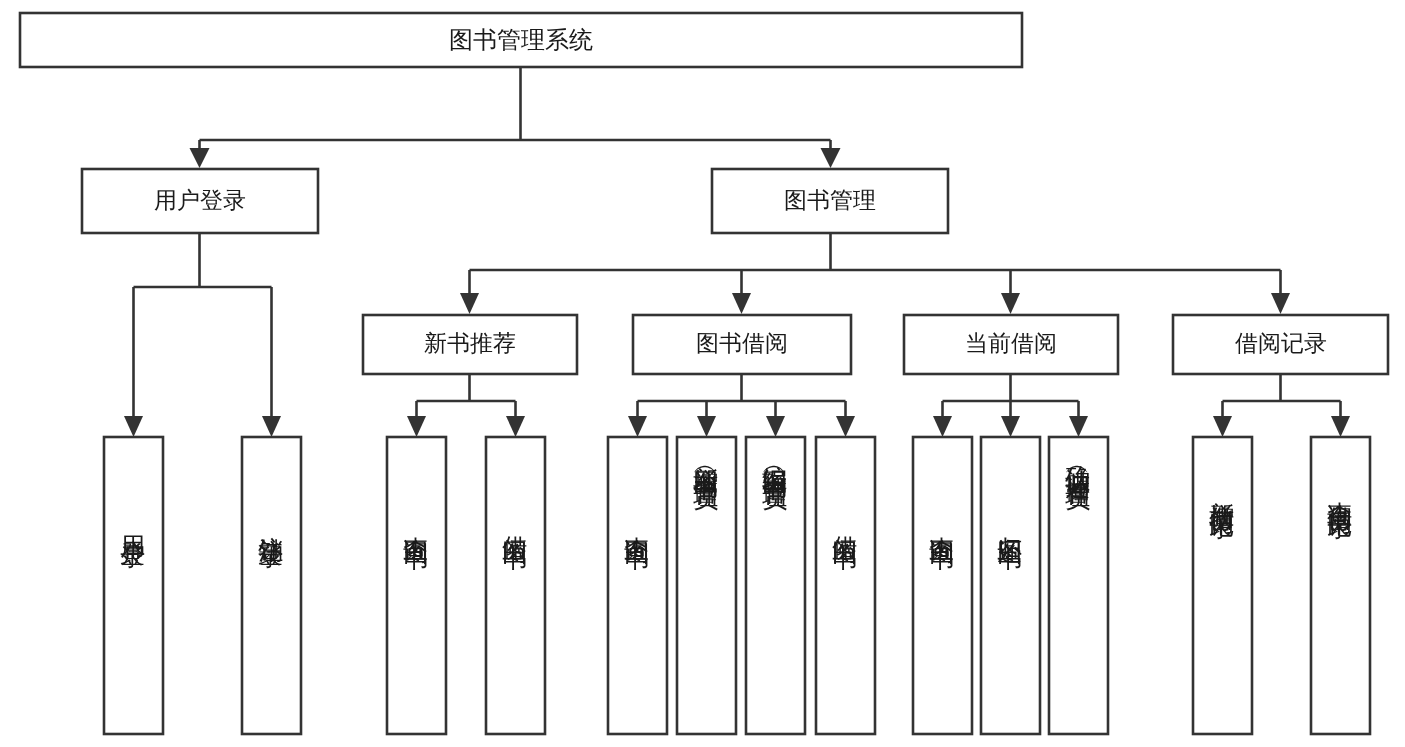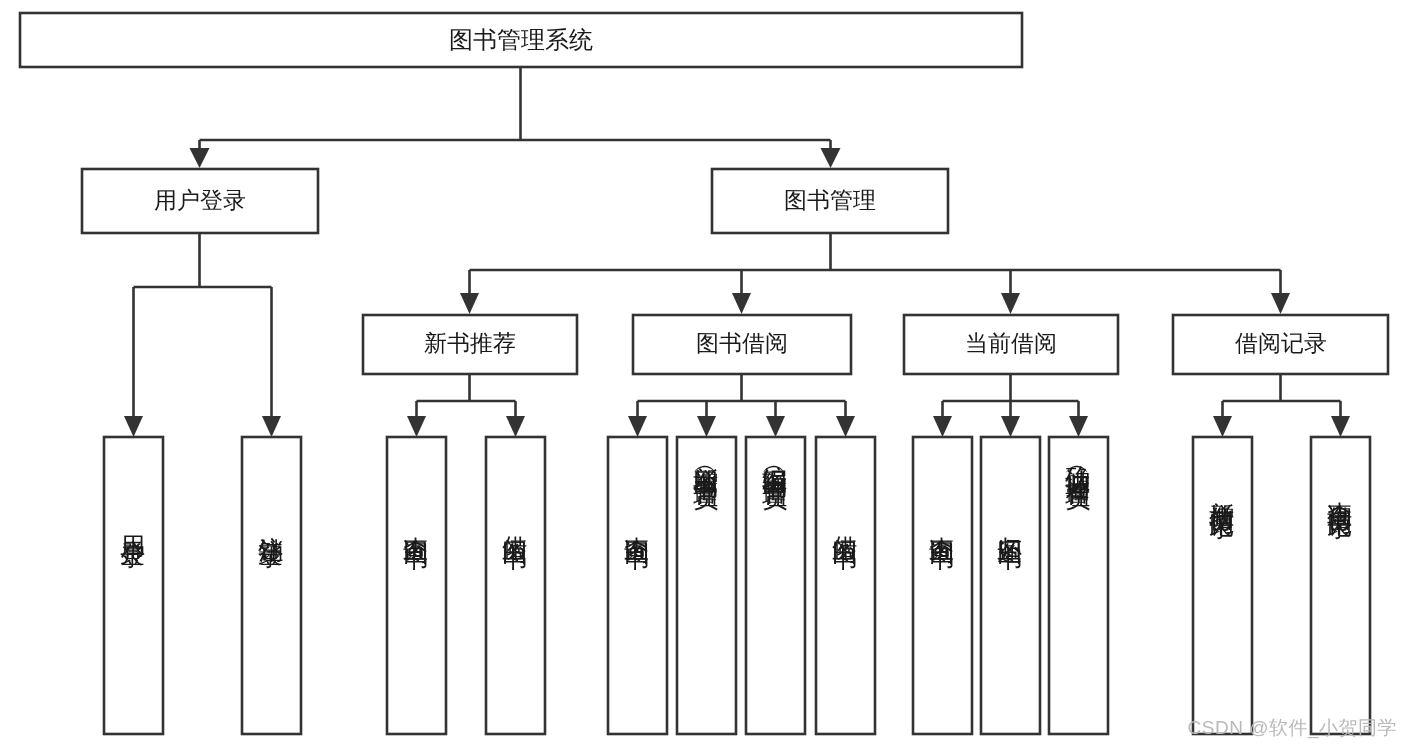--- a/index.html
+++ b/index.html
@@ -215,15 +215,14 @@
   <div class="leaf-label" style="left:775px; top:446px;">编辑图书（管理员）</div>
   <div class="leaf-label" style="left:845px; top:516px;">借阅图书</div>
 
   <div class="leaf-label" style="left:942px; top:516px;">查询图书</div>
   <div class="leaf-label" style="left:1010px; top:516px;">归还图书</div>
   <div class="leaf-label" style="left:1078px; top:446px;">确认归还（管理员）</div>
 
   <div class="leaf-label" style="left:1222px; top:481px;">新增借阅记录</div>
   <div class="leaf-label" style="left:1340px; top:481px;">查询借阅记录</div>
 
-  <div class="watermark">CSDN @软件_小贺同学</div>
 
 </div>
 
 </body></html>

